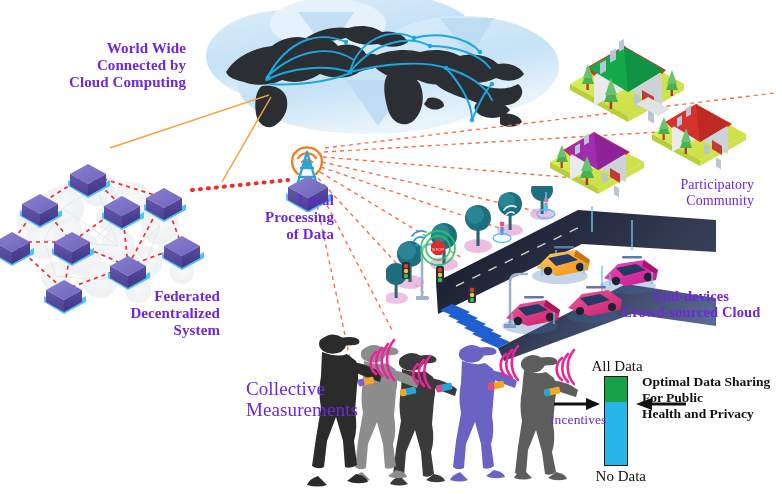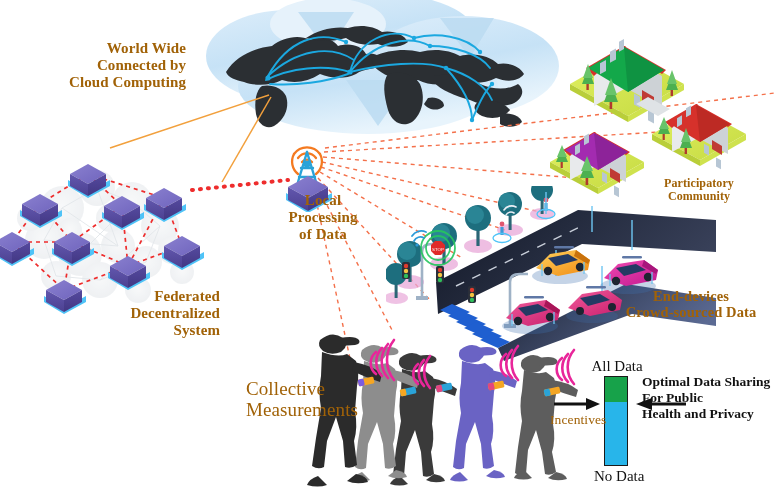--- a/index.html
+++ b/index.html
@@ -11,21 +11,21 @@
     position: relative;
     width: 782px;
     height: 494px;
     background: #ffffff;
     overflow: hidden;
     font-family: "Liberation Serif", "DejaVu Serif", serif;
   }
 
   .lbl {
     position: absolute;
-    color: #a16207;
+    color: #6d28d9;
     line-height: 1.12;
     white-space: pre-line;
     letter-spacing: 0.1px;
   }
   .lbl.bold { font-weight: bold; }
 
   
   #cloud-group { position: absolute; left: 178px; top: -6px; width: 420px; height: 170px; }
   .cloud-svg { position: absolute; left: 0; top: 0; }
 
@@ -354,21 +354,21 @@
 
       <g transform="translate(36,55)">
         <path d="M-22 6 L0 19 L24 6 L24 13 L0 26 L-22 13 Z" fill="#4fc3f7"></path>
         <path d="M-20 0 L0 -11 L20 0 L0 11 Z" fill="url(#acubetop)"></path>
         <path d="M-20 0 L0 11 L0 24 L-20 13 Z" fill="url(#acubeleft)"></path>
         <path d="M20 0 L0 11 L0 24 L20 13 Z" fill="url(#acuberight)"></path>
       </g>
     </svg>
   </div>
 
-  <div class="lbl bold" style="left:284px; top:192px; width:78px; font-size:15px; text-align:center;font-family:Liberation Serif, serif;">Local
+  <div class="lbl bold" style="left:256px; top:192px; width:78px; font-size:15px; text-align:right;font-family:Liberation Serif, serif;">Local
 Processing
 of Data</div>
 
   <div id="houses-group">
     <svg width="245" height="190" viewBox="0 0 245 190">
       <defs>
         <linearGradient id="lawn" x1="0" y1="0" x2="1" y2="1">
           <stop offset="0%" stop-color="#e1f060"></stop>
           <stop offset="100%" stop-color="#c5da42"></stop>
         </linearGradient>
@@ -462,21 +462,21 @@
         </g>
         <g>
           <path d="M30 64 L37 46 L44 64 Z" fill="#4cb050"></path>
           <path d="M31 57 L37 42 L43 57 Z" fill="#68c46a"></path>
           <rect x="35.6" y="64" width="2.6" height="7" fill="#b03a2e"></rect>
         </g>
       </g>
     </svg>
   </div>
 
-  <div class="lbl" style="left:644px; top:177px; width:110px; font-size:12px; text-align:center;font-weight:bold;">Participatory
+  <div class="lbl" style="left:644px; top:177px; width:110px; font-size:14px; text-align:right;">Participatory
 Community</div>
 
   <div id="city-group">
     <svg width="330" height="175" viewBox="0 0 330 175">
       <defs>
         <linearGradient id="roadg" x1="0" y1="0" x2="1" y2="0.4">
           <stop offset="0%" stop-color="#121826"></stop>
           <stop offset="100%" stop-color="#39415a"></stop>
         </linearGradient>
         <linearGradient id="roadg2" x1="0" y1="0" x2="1" y2="0.4">
@@ -668,21 +668,21 @@
         <path d="M0 26 L14 12 L40 8 L54 18 L52 28 L22 34 Z" fill="url(#carP)"></path>
         <path d="M12 16 L32 12 L42 18 L20 24 Z" fill="#243a63"></path>
         <circle cx="12" cy="29" r="4" fill="#1d2430"></circle>
         <circle cx="44" cy="25" r="4" fill="#1d2430"></circle>
         <rect x="18" y="4" width="20" height="2.4" rx="1.2" fill="#5f78a6"></rect>
       </g>
     </svg>
   </div>
 
   <div class="lbl bold" style="left:600px; top:288px; width:182px; font-size:14.5px; text-align:center;">End-devices
-Crowd-sourced Data</div>
+Crowd-sourced Cloud</div>
 
   <div id="crowd-group">
     <svg width="300" height="158" viewBox="0 0 300 158">
 
       <g fill="#5d5d5d">
         <path d="M222 30 q10 -9 20 -2 q5 4 2 9 l-4 4 q-9 4 -16 -1 q-5 -4 -2 -10 Z"></path>
         <path d="M239 28 q14 -3 18 2 q2 4 -4 5 l-14 1 Z"></path>
         <path d="M224 40 q14 5 22 2 l8 6 q4 10 1 22 l-2 24 q3 16 -1 28 l4 20 q-5 4 -11 2 l-3 -22 l-6 -22 l-8 20 l-2 24 q-6 3 -11 -1 l3 -26 l4 -26 q-3 -16 0 -30 Z"></path>
         <path d="M252 50 q16 2 26 10 l-2 7 q-14 -4 -26 -9 Z"></path>
         <path d="M224 140 q-8 3 -10 8 q10 3 18 0 Z"></path>
@@ -775,21 +775,21 @@
 
 
   <div id="meter-group">
     <div class="meter-cap" style="left:32px; top:0px; width:58px; text-align:center;">All Data</div>
 
     <div id="meter-bar" style="border-color: rgb(26, 26, 26);">
       <div id="meter-top" style="background: rgb(23, 162, 74); height: 28%;"></div>
       <div id="meter-bottom" style="background: rgb(40, 181, 234);"></div>
     </div>
 
-    <div class="meter-cap" style="left:38px; top:110px; width:58px; text-align:left;">No Data</div>
+    <div class="meter-cap" style="left:32px; top:110px; width:58px; text-align:right;">No Data</div>
 
     <svg class="arrow-svg" style="left:-2px; top:38px;" width="48" height="16" viewBox="0 0 48 16">
       <path d="M0 8 L36 8" stroke="#111" stroke-width="3.2"></path>
       <path d="M46 8 L32 2 L32 14 Z" fill="#111"></path>
     </svg>
 
     <svg class="arrow-svg" style="left:78px; top:38px;" width="52" height="16" viewBox="0 0 52 16">
       <path d="M52 8 L14 8" stroke="#111" stroke-width="3.2"></path>
       <path d="M2 8 L18 2 L18 14 Z" fill="#111"></path>
     </svg>

